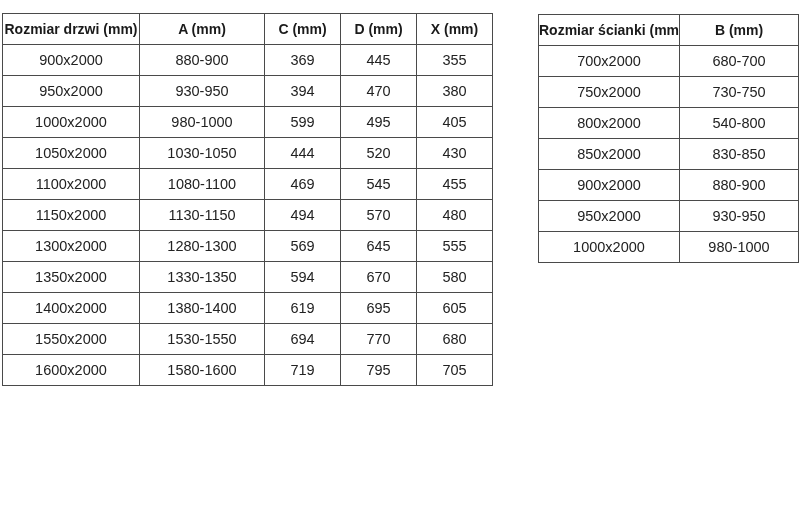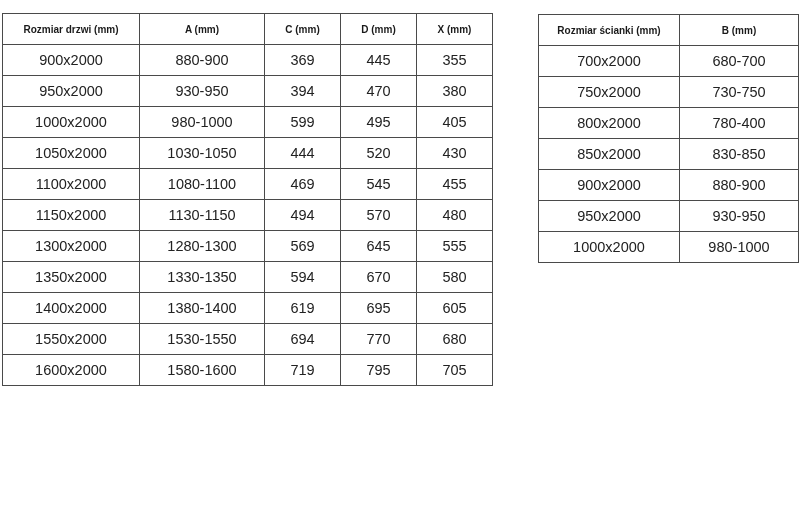--- a/index.html
+++ b/index.html
@@ -27,21 +27,21 @@
     text-align: center;
     vertical-align: middle;
     padding: 0;
     height: 30px;
     color: #222222;
     white-space: nowrap;
     overflow: hidden;
   }
   table.size-table th {
     font-weight: bold;
-    font-size: 10px;
+    font-size: 14px;
     color: #1a1a1a;
   }
   table.size-table td {
     font-size: 14.5px;
   }
   
   .doors-table {
     left: 2px;
     top: 13px;
     width: 486px;
@@ -165,21 +165,21 @@
         <tr>
           <td>700x2000</td>
           <td>680-700</td>
         </tr>
         <tr>
           <td>750x2000</td>
           <td>730-750</td>
         </tr>
         <tr>
           <td>800x2000</td>
-          <td>780-400</td>
+          <td>540-800</td>
         </tr>
         <tr>
           <td>850x2000</td>
           <td>830-850</td>
         </tr>
         <tr>
           <td>900x2000</td>
           <td>880-900</td>
         </tr>
         <tr>

